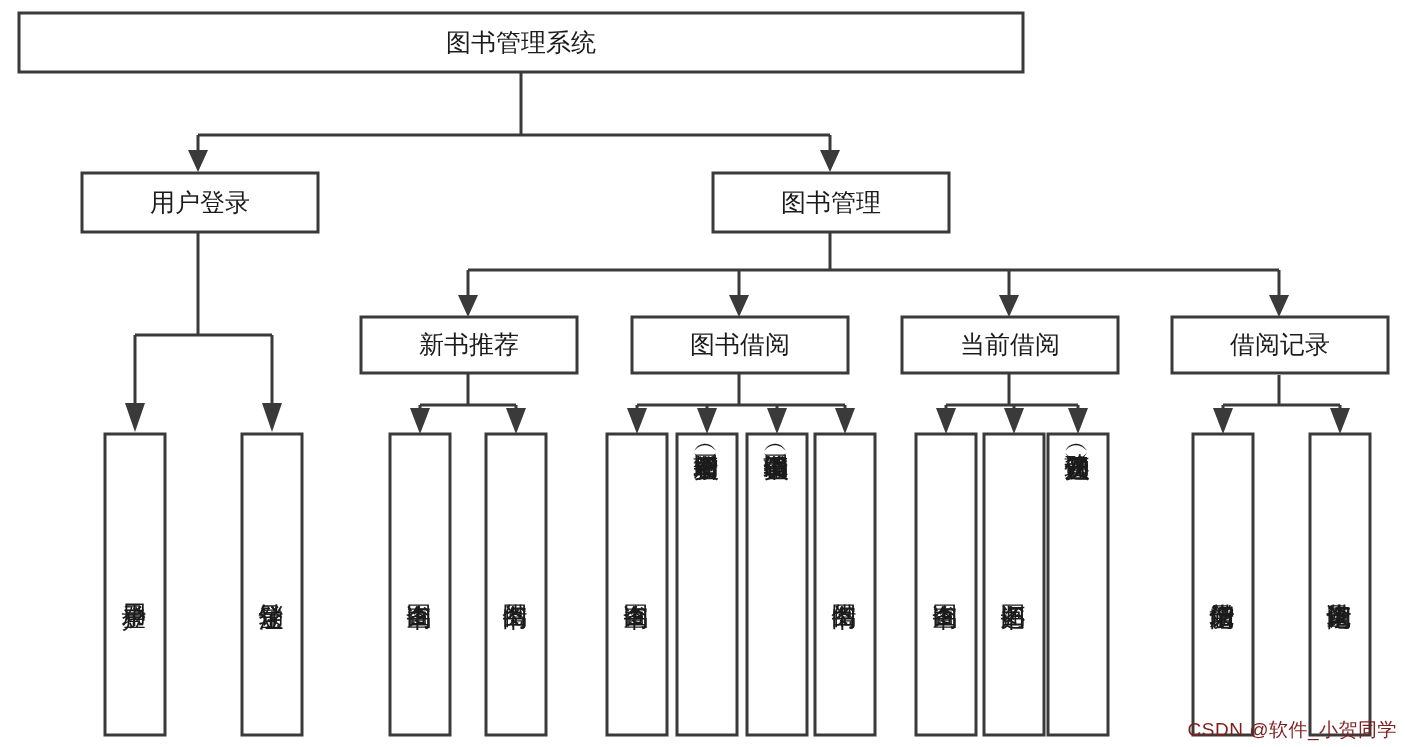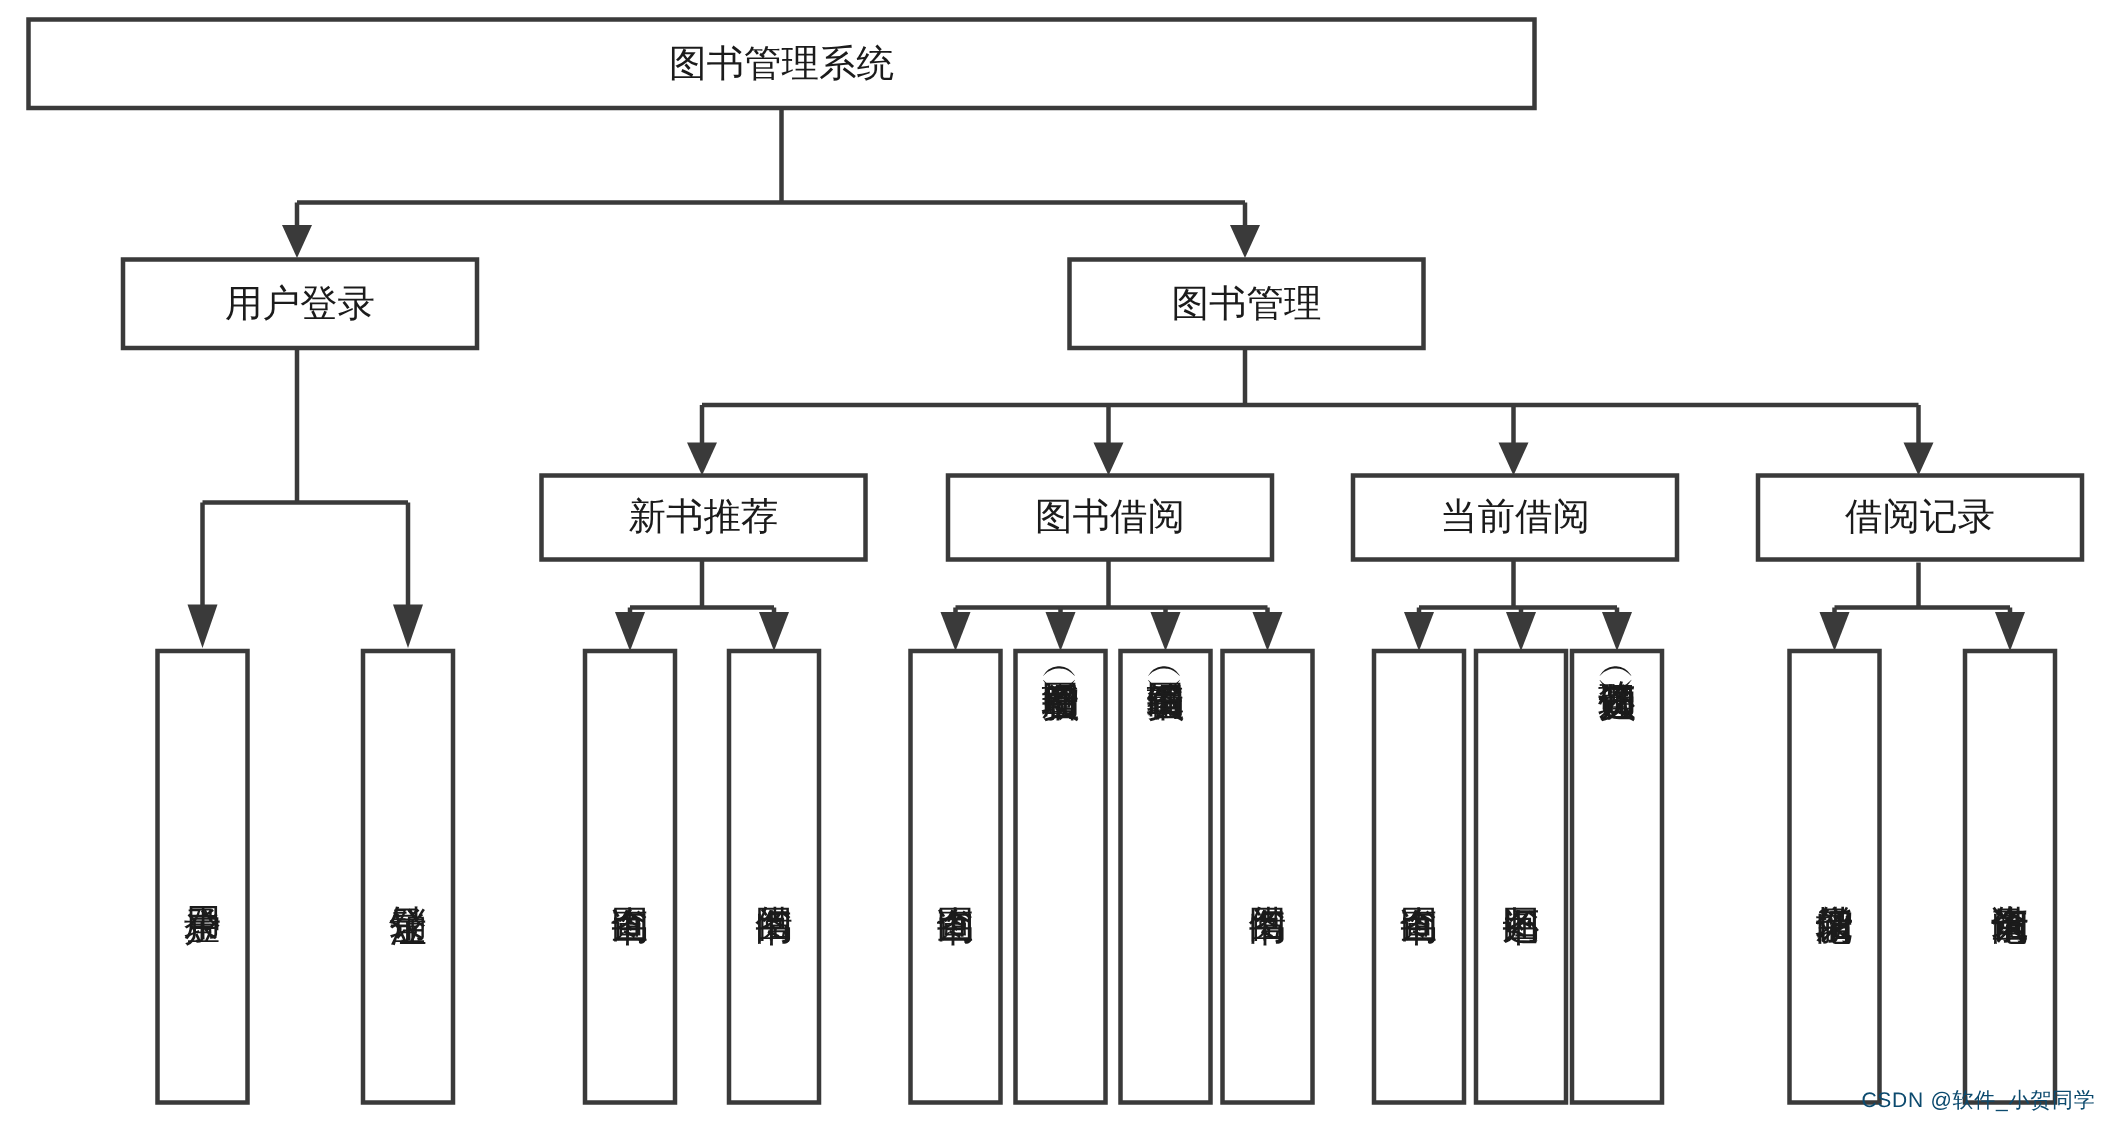--- a/index.html
+++ b/index.html
@@ -63,22 +63,22 @@
     color: #1b1b1b;
     letter-spacing: 0.5px;
     white-space: nowrap;
     text-align: center;
   }
   .watermark {
     position: absolute;
     right: 8px;
     bottom: 4px;
     font-family: "Liberation Sans", "DejaVu Sans", sans-serif;
-    font-size: 14px;
-    color: #0c4a6e;
+    font-size: 19px;
+    color: #7f1d1d;
     white-space: nowrap;
     letter-spacing: 0.5px;
   }
 </style>
 </head>
 <body>
 
 <div id="diagram-root">
 
   <svg class="diagram-svg" viewBox="0 0 1405 747" xmlns="http://www.w3.org/2000/svg">

